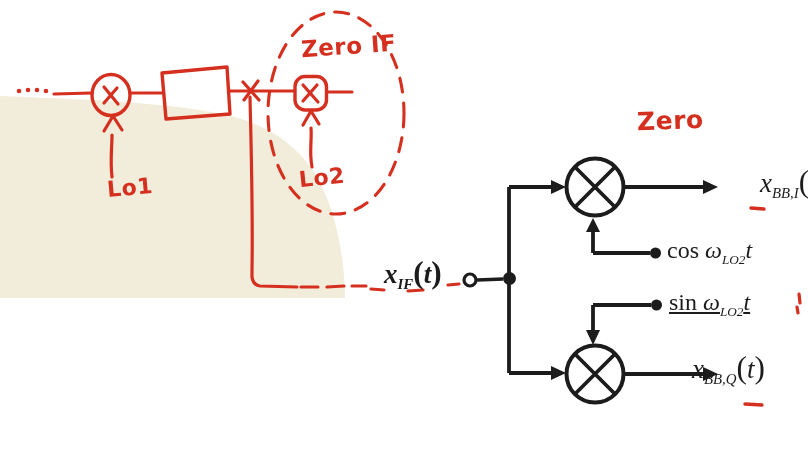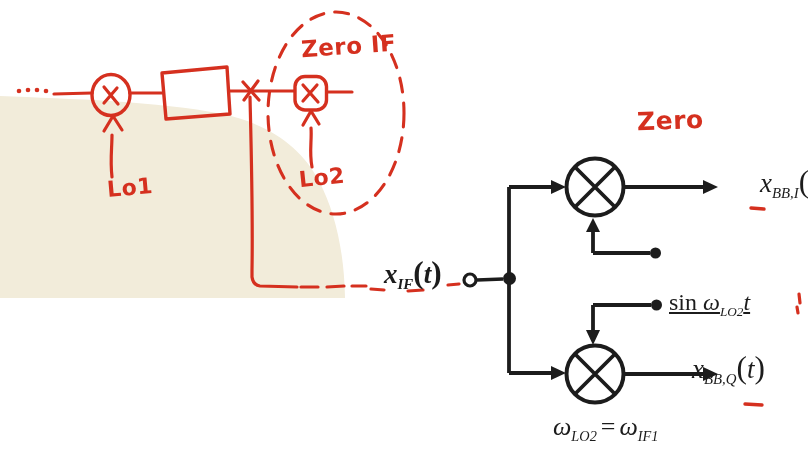--- a/index.html
+++ b/index.html
@@ -160,22 +160,22 @@
   </div>
 
   <div class="label math" style="left:716px;top:166px;font-size:27px;margin-left:44px;">
     <span class="mi">x</span><sub>BB,I</sub><span class="pr">(</span><span class="mi">t</span><span class="pr">)</span>
   </div>
 
   <div class="label math" style="left:692px;top:352px;font-size:27px;">
     <span class="mi">x</span><sub>BB,Q</sub><span class="pr">(</span><span class="mi">t</span><span class="pr">)</span>
   </div>
 
+  <div class="label math" style="left:667px;top:238px;font-size:24px;">
+    <span>cos</span>&nbsp;<span class="mi">ω</span><sub>LO2</sub><span class="mi">t</span>
+  </div>
 
   <div class="label math" style="left:669px;top:290px;font-size:24px;text-decoration:underline;">
     <span>sin</span>&nbsp;<span class="mi">ω</span><sub>LO2</sub><span class="mi">t</span>
   </div>
 
-  <div class="label math" style="left:553px;top:414px;font-size:26px;">
-    <span class="mi">ω</span><sub>LO2</sub><span class="eqs">=</span><span class="mi">ω</span><sub>IF1</sub>
-  </div>
 
 </div>
 
 </body></html>

